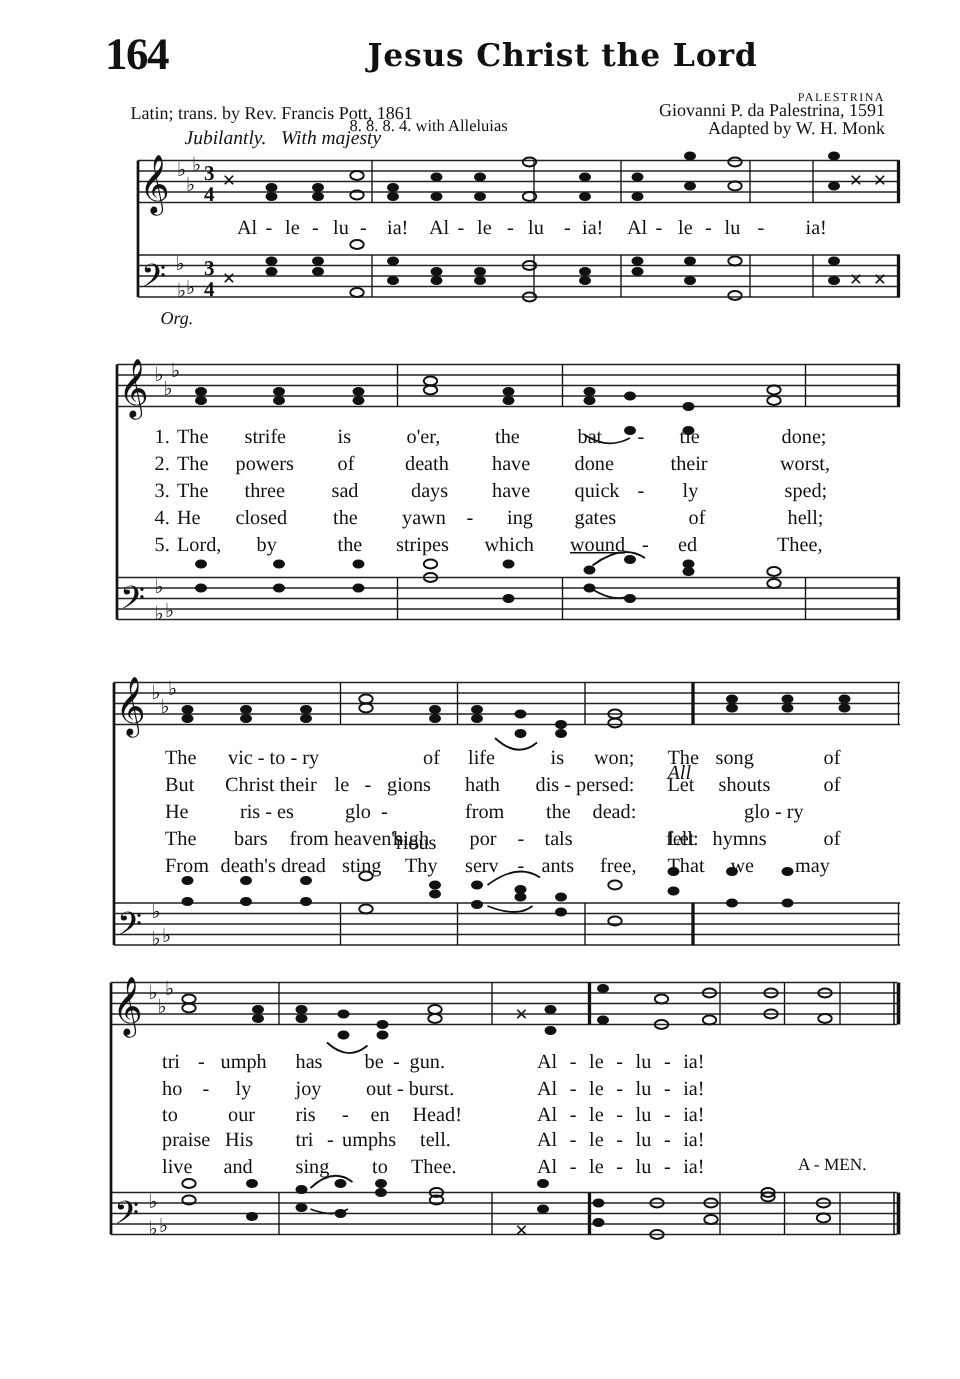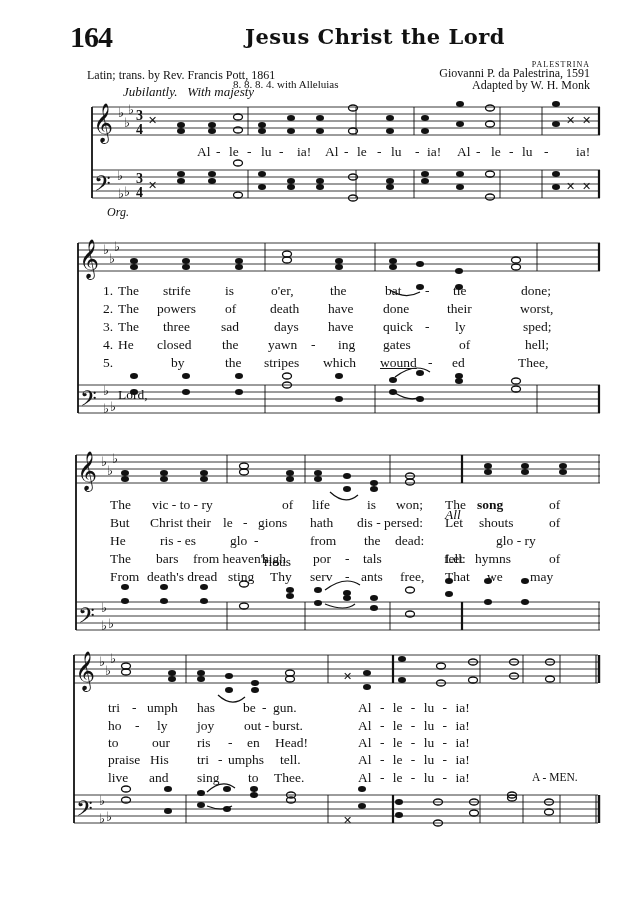--- a/index.html
+++ b/index.html
@@ -8,21 +8,21 @@
   .abs { position:absolute; white-space:nowrap; }
   .hymn-number { left:70px; top:20px; font-size:30px; font-weight:bold; letter-spacing:-1px; }
   .hymn-title { left:245px; top:24px; font-size:21px; font-weight:bold; font-family:"DejaVu Serif", serif; letter-spacing:0.5px; }
   .tune-name { right:50px; top:60px; font-size:8px; letter-spacing:1px; }
   .composer { right:50px; top:67px; font-size:12px; text-align:right; line-height:12px; }
   .author { left:87px; top:68px; font-size:12px; }
   .meter { left:233px; top:78px; font-size:11px; }
   .tempo { left:123px; top:84px; font-size:13px; font-style:italic; }
   .org { left:107px; top:205px; font-size:12px; font-style:italic; }
   .lyric { font-size:13.5px; }
-  .alleluia { font-size:13.5px;margin-left:39px; }
+  .alleluia { font-size:13.5px; }
   svg { position:absolute; left:0; top:0; }
 </style>
 </head>
 <body>
 
 <div class="abs hymn-number">164</div>
 <div class="abs hymn-title">Jesus Christ the Lord</div>
 <div class="abs tune-name">PALESTRINA</div>
 <div class="abs composer">
   <div>Giovanni P. da Palestrina, 1591</div>
@@ -502,41 +502,41 @@
   <span class="abs lyric" style="left:157px;top:337px;">closed</span>
   <span class="abs lyric" style="left:222px;top:337px;">the</span>
   <span class="abs lyric" style="left:268px;top:337px;">yawn</span>
   <span class="abs lyric" style="left:311px;top:337px;">-</span>
   <span class="abs lyric" style="left:338px;top:337px;">ing</span>
   <span class="abs lyric" style="left:383px;top:337px;">gates</span>
   <span class="abs lyric" style="left:459px;top:337px;">of</span>
   <span class="abs lyric" style="left:525px;top:337px;">hell;</span>
 
   <span class="abs lyric" style="left:103px;top:355px;">5.</span>
-  <span class="abs lyric" style="left:118px;top:355px;margin-top:32px;">Lord,</span>
+  <span class="abs lyric" style="left:118px;top:355px;">Lord,</span>
   <span class="abs lyric" style="left:171px;top:355px;">by</span>
   <span class="abs lyric" style="left:225px;top:355px;">the</span>
   <span class="abs lyric" style="left:264px;top:355px;">stripes</span>
   <span class="abs lyric" style="left:323px;top:355px;">which</span>
   <span class="abs lyric" style="left:380px;top:355px;text-decoration:underline;">wound</span>
   <span class="abs lyric" style="left:428px;top:355px;">-</span>
   <span class="abs lyric" style="left:452px;top:355px;">ed</span>
   <span class="abs lyric" style="left:518px;top:355px;">Thee,</span>
 </div>
 
 <div>
 
   <span class="abs lyric" style="left:110px;top:497px;">The</span>
   <span class="abs lyric" style="left:152px;top:497px;">vic - to - ry</span>
   <span class="abs lyric" style="left:282px;top:497px;">of</span>
   <span class="abs lyric" style="left:312px;top:497px;">life</span>
   <span class="abs lyric" style="left:367px;top:497px;">is</span>
   <span class="abs lyric" style="left:396px;top:497px;">won;</span>
   <span class="abs lyric" style="left:445px;top:497px;">The</span>
-  <span class="abs lyric" style="left:477px;top:497px;font-weight:bold;">song</span>
+  <span class="abs lyric" style="left:477px;top:497px;">song</span>
   <span class="abs lyric" style="left:549px;top:497px;">of</span>
 
   <span class="abs lyric" style="left:110px;top:515px;">But</span>
   <span class="abs lyric" style="left:150px;top:515px;">Christ their</span>
   <span class="abs lyric" style="left:223px;top:515px;">le</span>
   <span class="abs lyric" style="left:243px;top:515px;">-</span>
   <span class="abs lyric" style="left:258px;top:515px;">gions</span>
   <span class="abs lyric" style="left:310px;top:515px;">hath</span>
   <span class="abs lyric" style="left:357px;top:515px;">dis - persed:</span>
   <span class="abs lyric" style="left:445px;top:515px;">Let</span>

